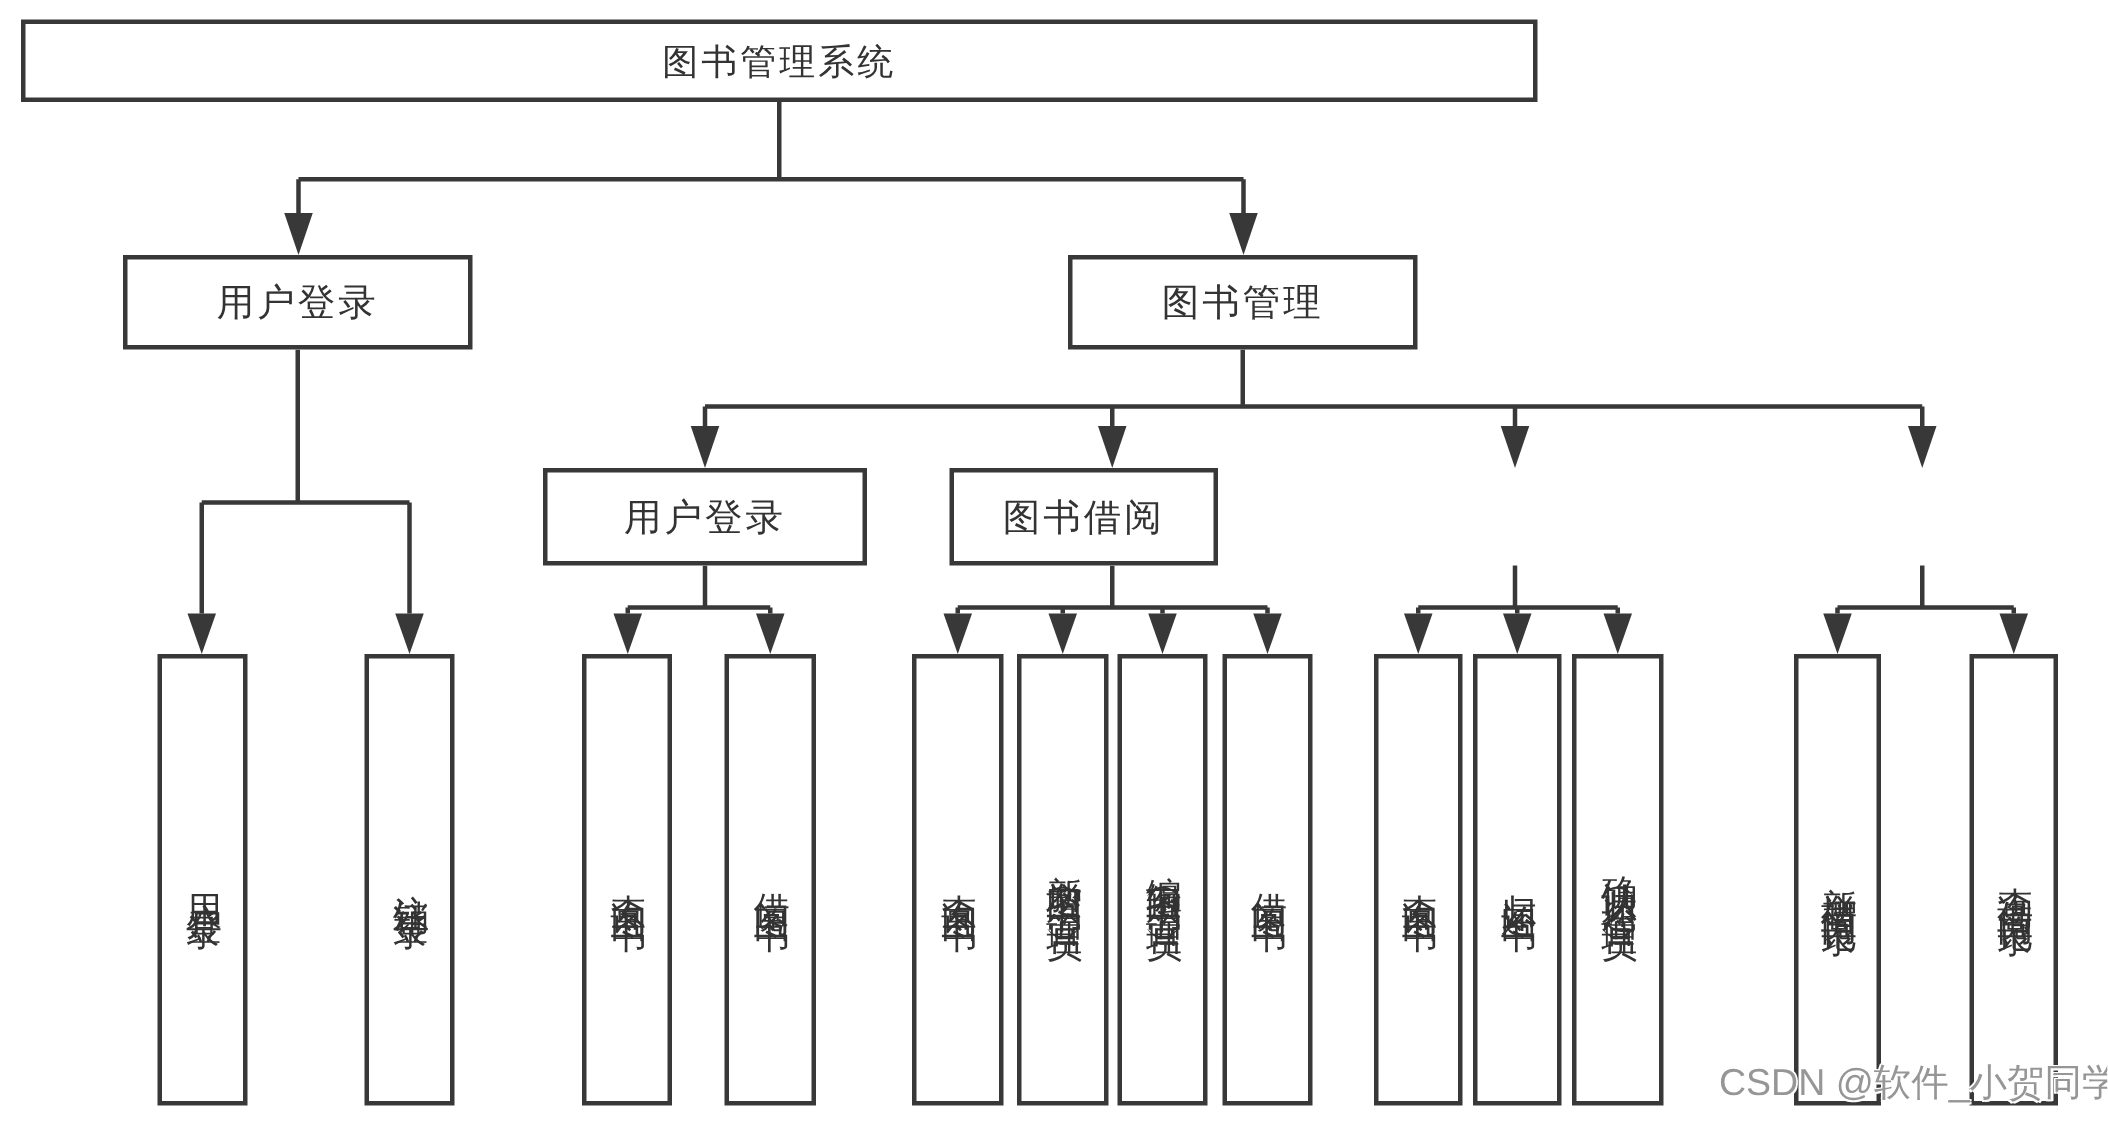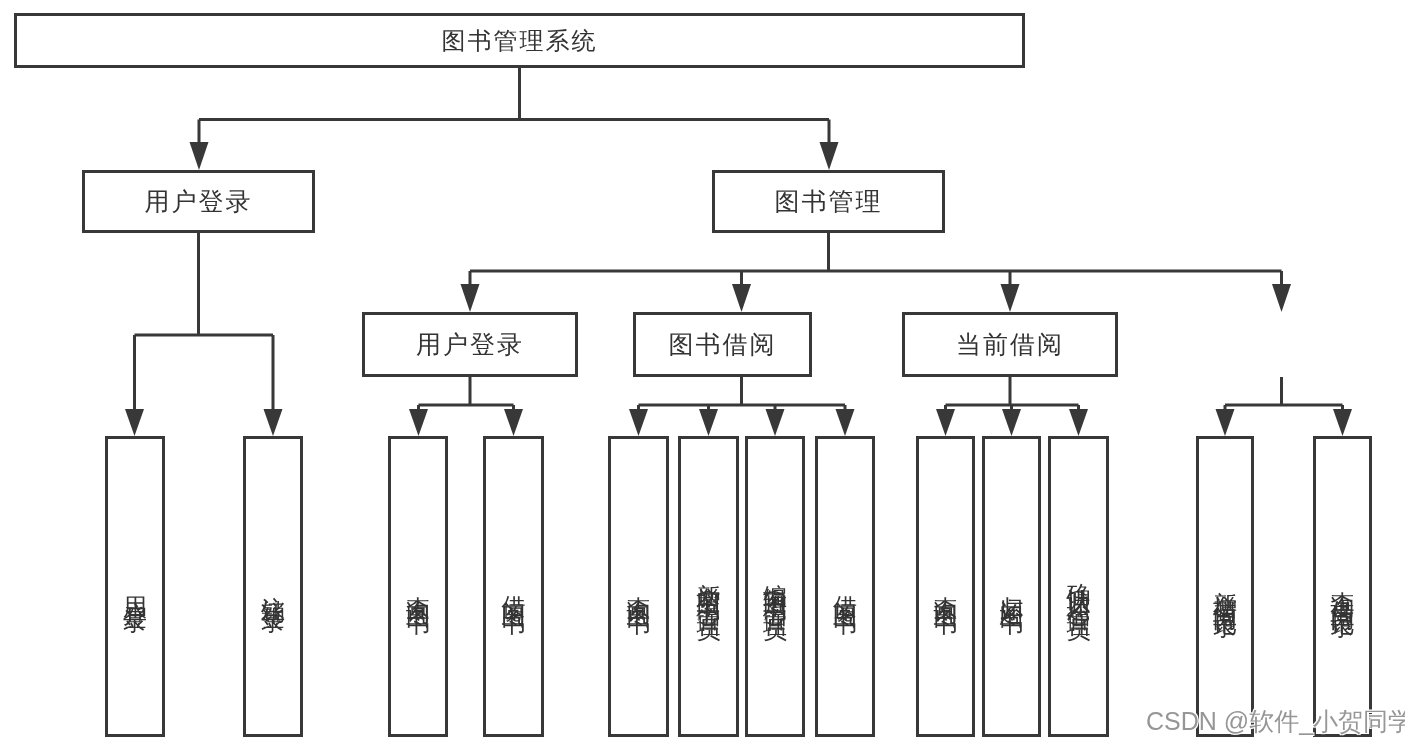--- a/index.html
+++ b/index.html
@@ -62,23 +62,20 @@
   <div class="node h" style="left:712px;top:170px;width:233px;height:63px">
     <span>图书管理</span>
   </div>
 
   <div class="node h" style="left:362px;top:312px;width:216px;height:65px">
     <span>用户登录</span>
   </div>
   <div class="node h" style="left:633px;top:312px;width:179px;height:65px">
     <span>图书借阅</span>
   </div>
-  <div class="node h" style="left:902px;top:312px;width:216px;height:65px">
-    <span>当前借阅</span>
-  </div>
 
   <div class="node v" style="left:105px;top:436px;width:60px;height:301px">
     <span>用户登录</span>
   </div>
   <div class="node v" style="left:243px;top:436px;width:60px;height:301px">
     <span>注销登录</span>
   </div>
 
   <div class="node v" style="left:388px;top:436px;width:60px;height:301px">
     <span>查询图书</span>

